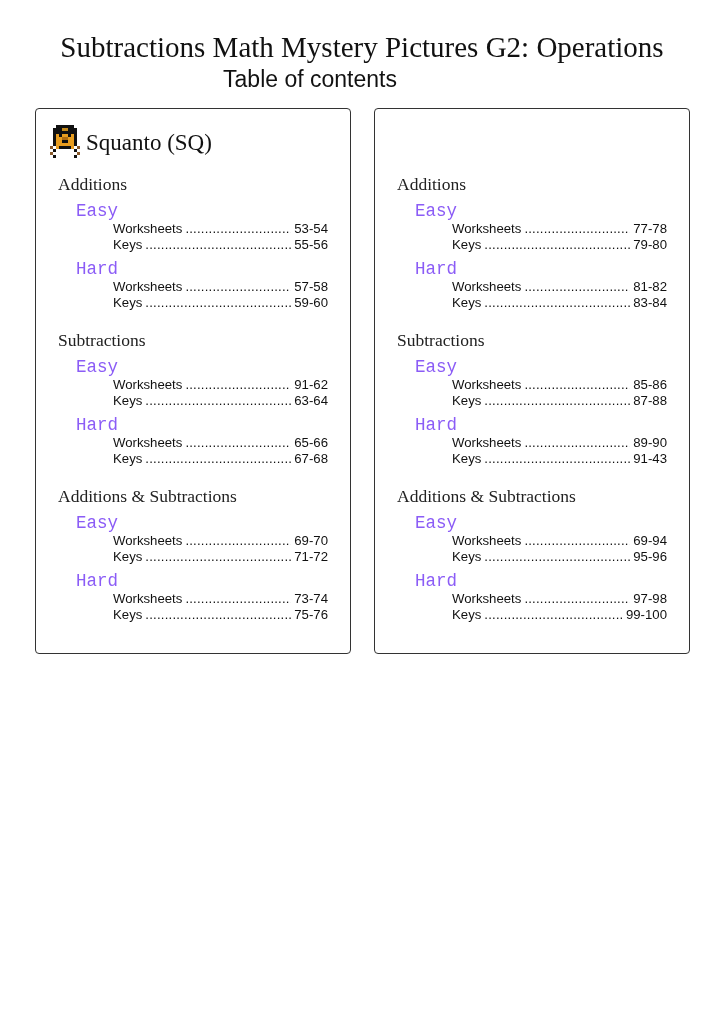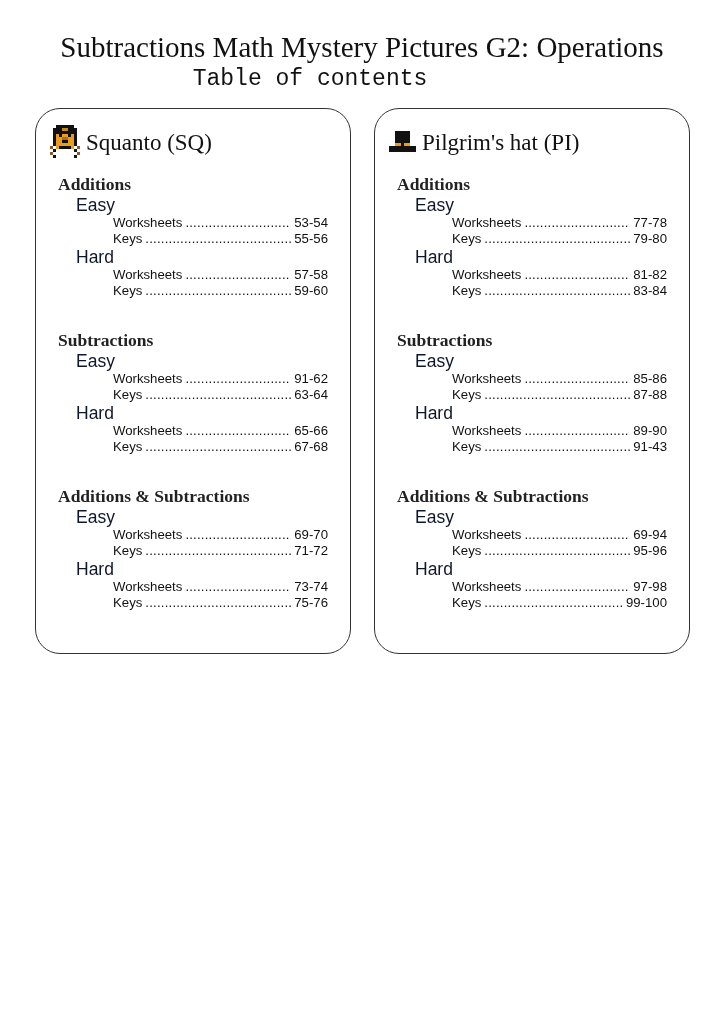--- a/index.html
+++ b/index.html
@@ -1,32 +1,32 @@
 <!DOCTYPE html>
 <html><head>
 <meta charset="utf-8">
 <style>
   * { box-sizing: border-box; margin: 0; padding: 0; }
   html, body { width: 724px; height: 1024px; background: #ffffff; }
   body { position: relative; font-family: "DejaVu Serif", "Liberation Serif", serif; color: #111; overflow: hidden; }
   .title { position: absolute; left: 0; width: 724px; top: 30px; text-align: center;
     font-family: "Liberation Serif", serif; font-size: 29px; line-height: 34px; color: #111; }
   .subtitle { position: absolute; left: 0; width: 620px; top: 65px; text-align: center;
-    font-family: Liberation Mono, monospace; font-size: 23px; line-height: 28px; color: #111; }
+    font-family: Liberation Sans, sans-serif; font-size: 23px; line-height: 28px; color: #111; }
   .box { position: absolute; top: 108px; width: 316px; height: 546px;
-    border: 1.6px solid #333; border-radius: 25px; }
+    border: 1.6px solid #333; border-radius: 4px; }
   .box.left { left: 35px; }
   .box.right { left: 374px; }
   .box-head { position: absolute; left: 14px; top: 12px; height: 40px; display: flex; align-items: flex-end; }
   .box-head svg { display: block; }
   .box-title { font-family: "Liberation Serif", serif; font-size: 23px; line-height: 28px; margin-left: 6px; margin-bottom: 4px; }
   .section { position: absolute; left: 22px; width: 270px; }
-  .section-title { font-family: "Liberation Serif", serif; font-size: 17.5px; line-height: 22px; color: #222; font-weight: bold; }
+  .section-title { font-family: "Liberation Serif", serif; font-size: 17.5px; line-height: 22px; color: #222; }
   .level { margin-left: 18px; }
-  .level-title { font-family: Liberation Sans, sans-serif; font-size: 17.5px; line-height: 20px; color: #0f172a; }
+  .level-title { font-family: Liberation Mono, monospace; font-size: 17.5px; line-height: 20px; color: #8b5cf6; margin-top: 6px; }
   .row { display: flex; font-family: "Liberation Sans", sans-serif; font-size: 13.2px; line-height: 16px; color: #111; white-space: nowrap; overflow: hidden; }
   .row .lbl { flex: 0 0 auto; padding-right: 3px; margin-left: 37px; }
   .row .dots { flex: 1 1 auto; overflow: hidden; letter-spacing: 0.2px; }
   .row .dots::before { content: "...................................................................................................."; }
   .row .pg { flex: 0 0 auto; padding-left: 3px; }
 </style>
 </head>
 <body>
 
 <div class="title">Subtractions Math Mystery Pictures G2: Operations</div>
@@ -147,36 +147,20 @@
       <div class="row">
           <span class="lbl">Keys</span>
           <span class="dots"></span>
           <span class="pg">75-76</span>
         </div>
     </div>
   </div>
 </div>
 
 <div class="box right">
-  <div class="box-head">
-    <span>
-      <svg width="27" height="24" viewBox="0 0 9 8" shape-rendering="crispEdges" style="margin-bottom:6px;">
-        <rect x="2" y="0" width="5" height="1" fill="#111"></rect>
-        <rect x="2" y="1" width="5" height="3" fill="#111"></rect>
-        <rect x="2" y="4" width="5" height="1" fill="#111"></rect>
-        <rect x="3" y="4" width="3" height="1" fill="#e89d1f"></rect>
-        <rect x="4" y="4" width="1" height="1" fill="#111"></rect>
-        <rect x="2" y="4" width="1" height="1" fill="#e89d1f"></rect>
-        <rect x="6" y="4" width="1" height="1" fill="#e89d1f"></rect>
-        <rect x="0" y="5" width="9" height="1" fill="#111"></rect>
-        <rect x="0" y="6" width="9" height="1" fill="#111"></rect>
-      </svg>
-    </span>
-    <span class="box-title">Pilgrim's hat (PI)</span>
-  </div>
 
   <div class="section" style="top:64px;">
     <div class="section-title">Additions</div>
     <div class="level">
       <div class="level-title">Easy</div>
       <div class="row">
           <span class="lbl">Worksheets</span>
           <span class="dots"></span>
           <span class="pg">77-78</span>
         </div>

